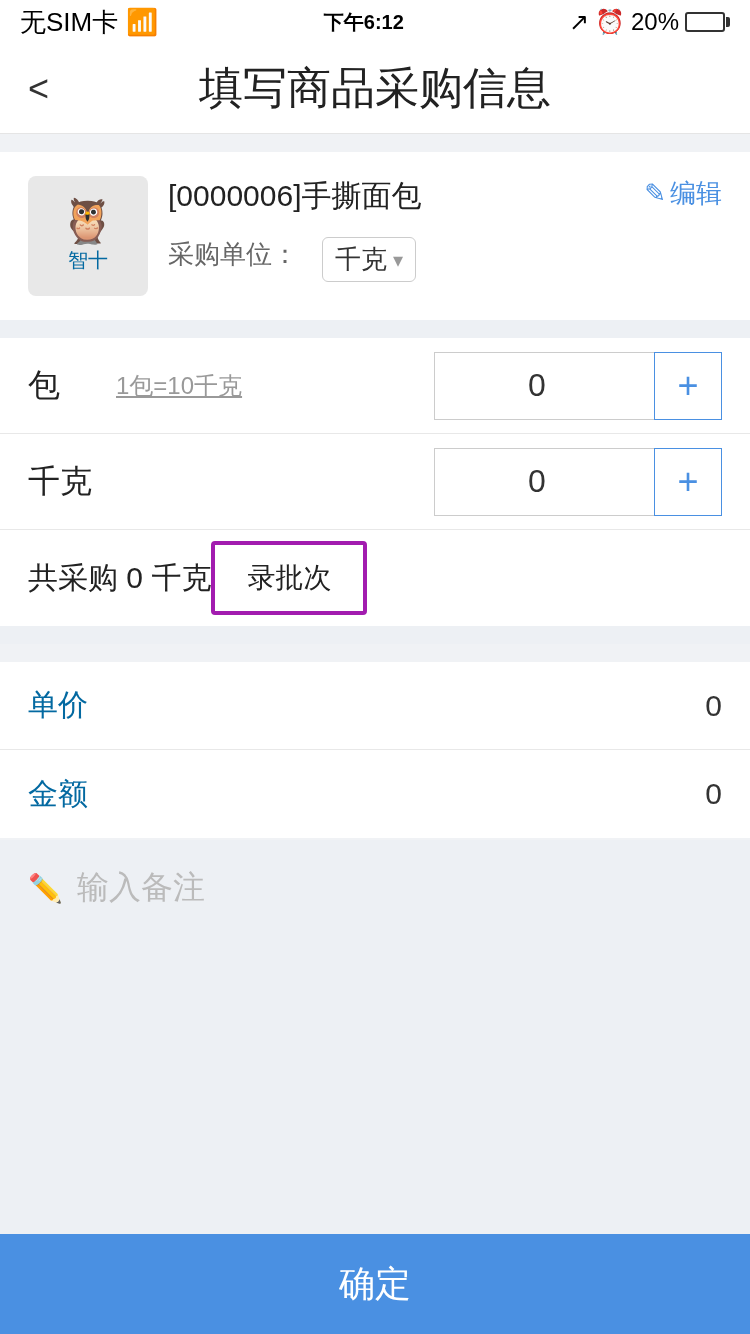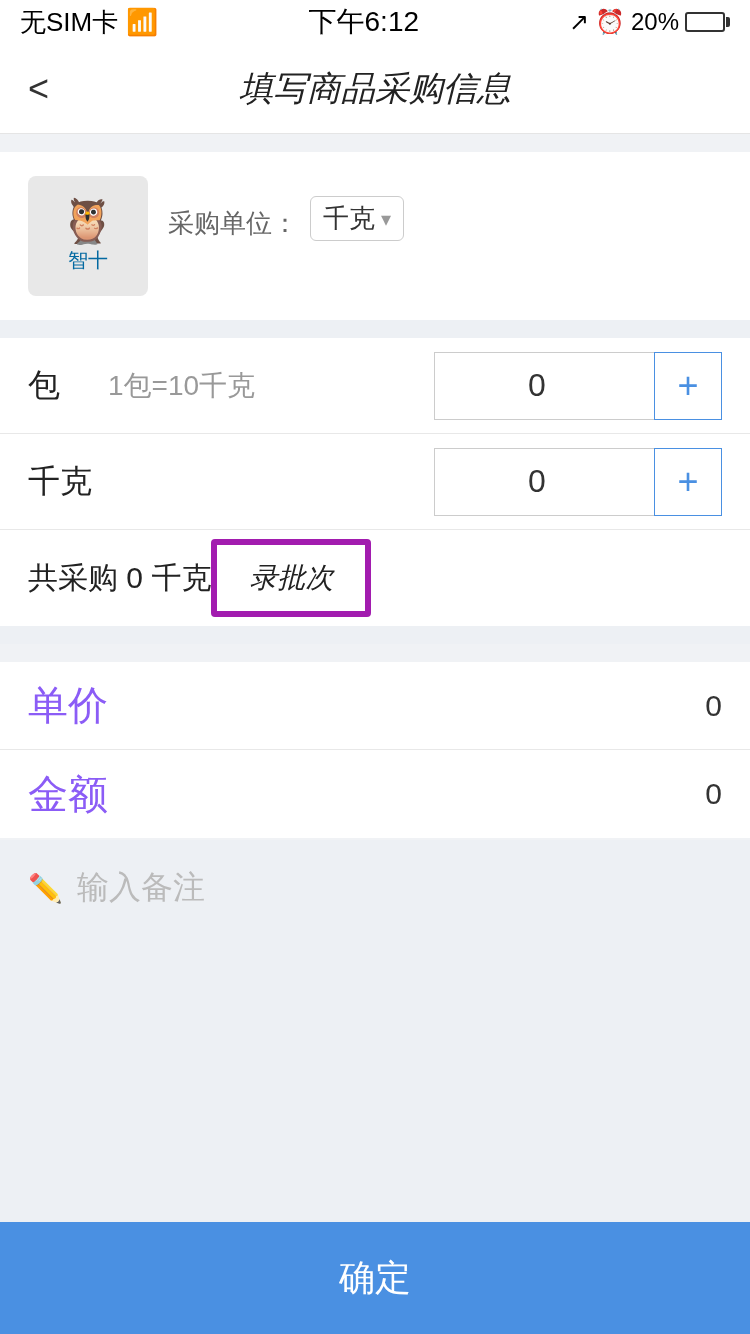--- a/index.html
+++ b/index.html
@@ -23,22 +23,22 @@
       padding: 0 20px;
       font-size: 26px;
       font-weight: 500;
     }
     .status-left {
       display: flex;
       align-items: center;
       gap: 8px;
     }
     .status-center {
-      font-size: 28px;
-      font-weight: 400;
+      font-size: 20px;
+      font-weight: 700;
     }
     .status-right {
       display: flex;
       align-items: center;
       gap: 6px;
       font-size: 24px;
     }
     .battery-icon {
       display: inline-flex;
       align-items: center;
@@ -79,24 +79,23 @@
       border-bottom: 1px solid #e5e5e5;
     }
     .nav-back {
       position: absolute;
       left: 28px;
       font-size: 36px;
       color: #333;
       cursor: pointer;
     }
     .nav-title {
-      font-size: 34px;
+      font-size: 44px;
       font-weight: 500;
       color: #222;
-      font-style: italic;
     }
 
     
     .product-card {
       background: #fff;
       padding: 24px 28px;
       margin-top: 18px;
       display: flex;
       align-items: flex-start;
       gap: 20px;
@@ -205,23 +204,25 @@
       height: 96px;
       border-bottom: 1px solid #e8e8e8;
     }
     .quantity-label {
       font-size: 32px;
       color: #222;
       width: 80px;
       flex-shrink: 0;
     }
     .quantity-sublabel {
-      font-size: 28px;
+      font-size: 24px;
       color: #999;
+      margin-left: 8px;
       flex: 1;
+      text-decoration: underline;
     }
     .quantity-input-wrap {
       display: flex;
       align-items: center;
       gap: 0;
     }
     .quantity-input {
       width: 220px;
       height: 68px;
       border: 1px solid #ccc;
@@ -251,49 +252,48 @@
       padding: 0 28px;
       height: 96px;
       display: flex;
       align-items: center;
     }
     .summary-text {
       font-size: 30px;
       color: #222;
     }
     .batch-btn {
-      border: 6px solid #a21caf;
+      border: 4px solid #a21caf;
       background: #fff;
       color: #222;
       font-size: 28px;
       padding: 14px 32px;
       border-radius: 4px;
       cursor: pointer;
-      font-style: italic;
     }
 
     
     .price-section {
       background: #fff;
       margin-top: 18px;
     }
     .price-row {
       display: flex;
       align-items: center;
       justify-content: space-between;
       padding: 0 28px;
       height: 88px;
       border-bottom: 1px solid #e8e8e8;
     }
     .price-row:last-child {
       border-bottom: none;
     }
     .price-label {
-      font-size: 40px;
-      color: #8b5cf6;
+      font-size: 30px;
+      color: #0369a1;
     }
     .price-value {
       font-size: 30px;
       color: #333;
     }
 
     
     .remark-section {
       background: #edf0f4;
       padding: 26px 28px;
@@ -314,21 +314,21 @@
     
     .bottom-filler {
       flex: 1;
       background: #edf0f4;
       min-height: 300px;
     }
 
     
     .confirm-btn {
       width: 750px;
-      height: 112px;
+      height: 100px;
       background: #4a90e2;
       color: #fff;
       font-size: 36px;
       font-weight: 500;
       display: flex;
       align-items: center;
       justify-content: center;
       cursor: pointer;
       position: fixed;
       bottom: 0;
@@ -368,22 +368,29 @@
     <span class="nav-back">&lt;</span>
     <span class="nav-title">填写商品采购信息</span>
   </div>
 
   <div class="product-card">
     <div class="product-image">
       <span class="product-image-owl">🦉</span>
       <span class="product-image-label">智十</span>
     </div>
     <div class="product-info">
+      <div class="product-header">
+        <span class="product-name">[0000006]手撕面包</span>
+        <span class="product-edit">
+          <span>✎</span>
+          <span>编辑</span>
+        </span>
+      </div>
       <div class="product-unit-row">
-        <div style="display:flex;align-items:flex-end;gap:12px;">
+        <div style="display:flex;align-items:flex-start;gap:24px;">
           <span class="unit-label">采购单位：</span>
           <div class="unit-select">
             <span>千克</span>
             <span class="unit-chevron">▾</span>
           </div>
         </div>
       </div>
     </div>
   </div>
 

